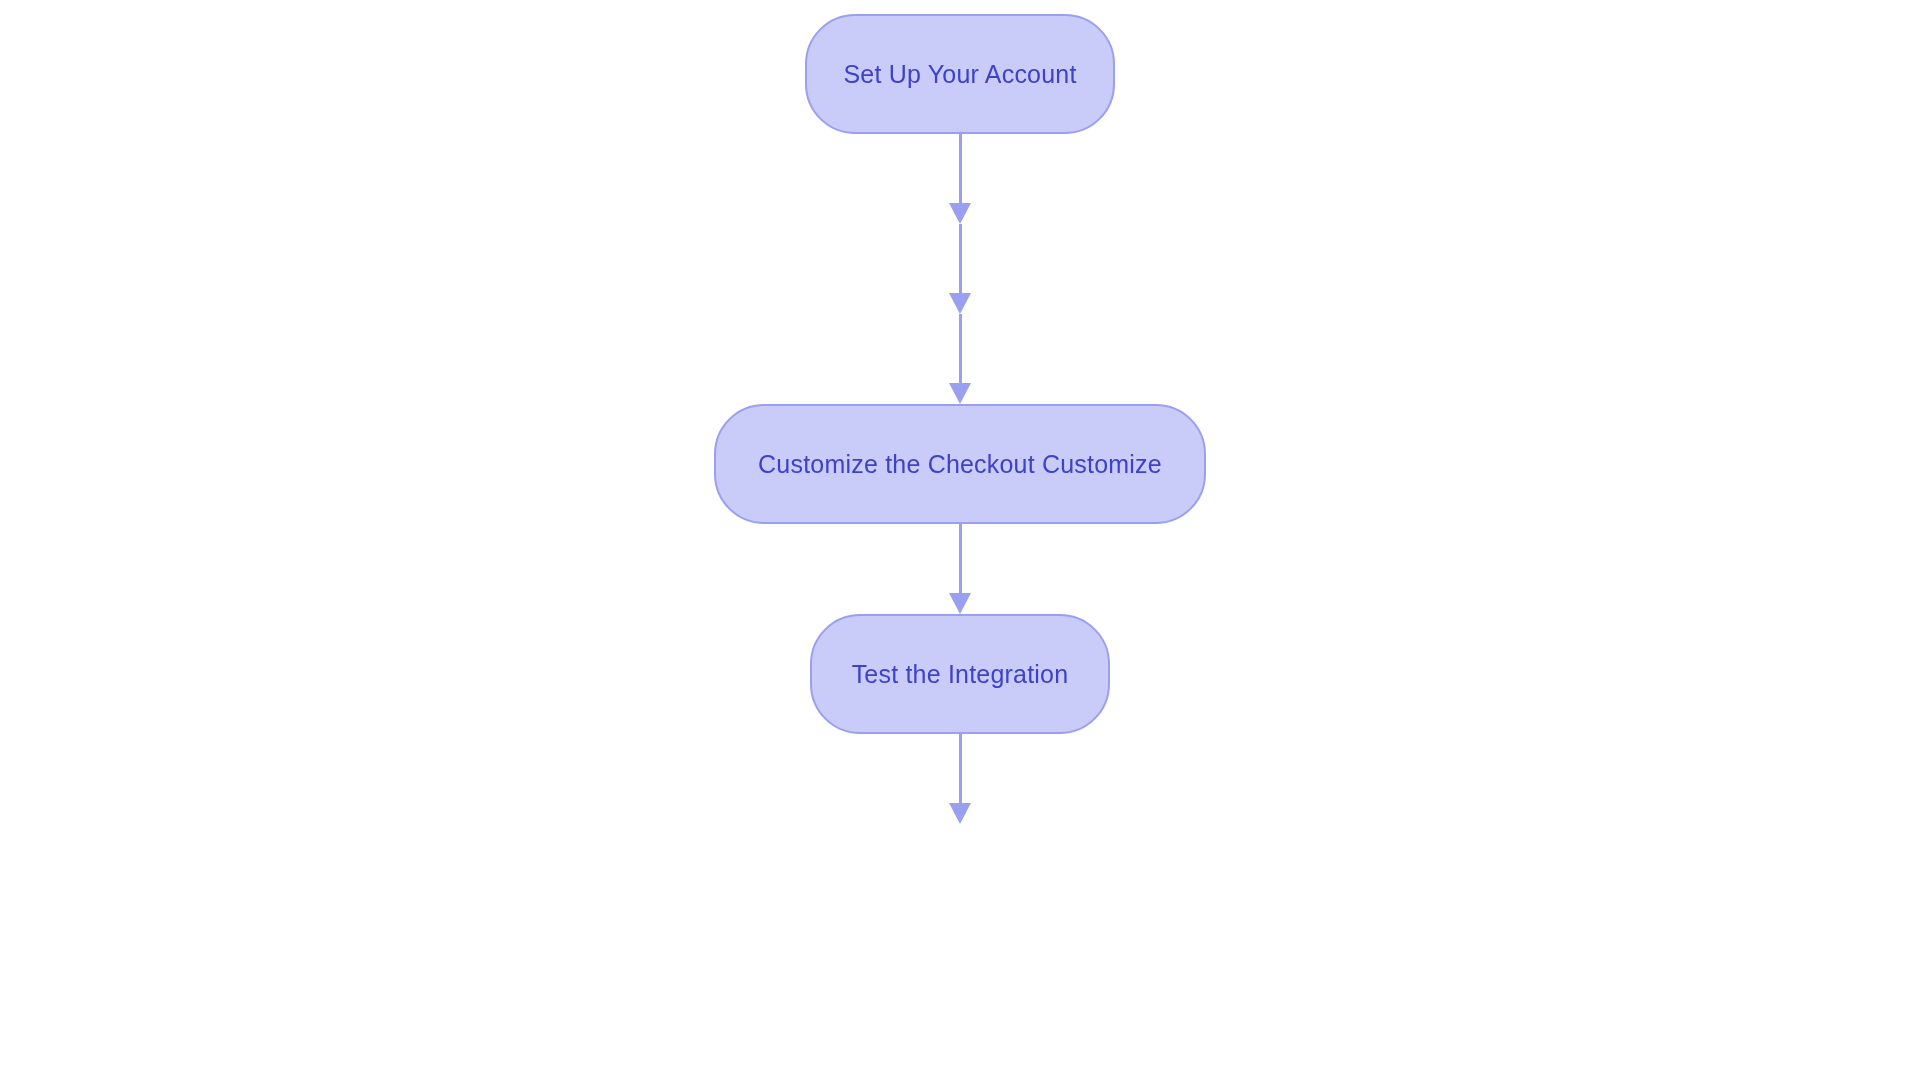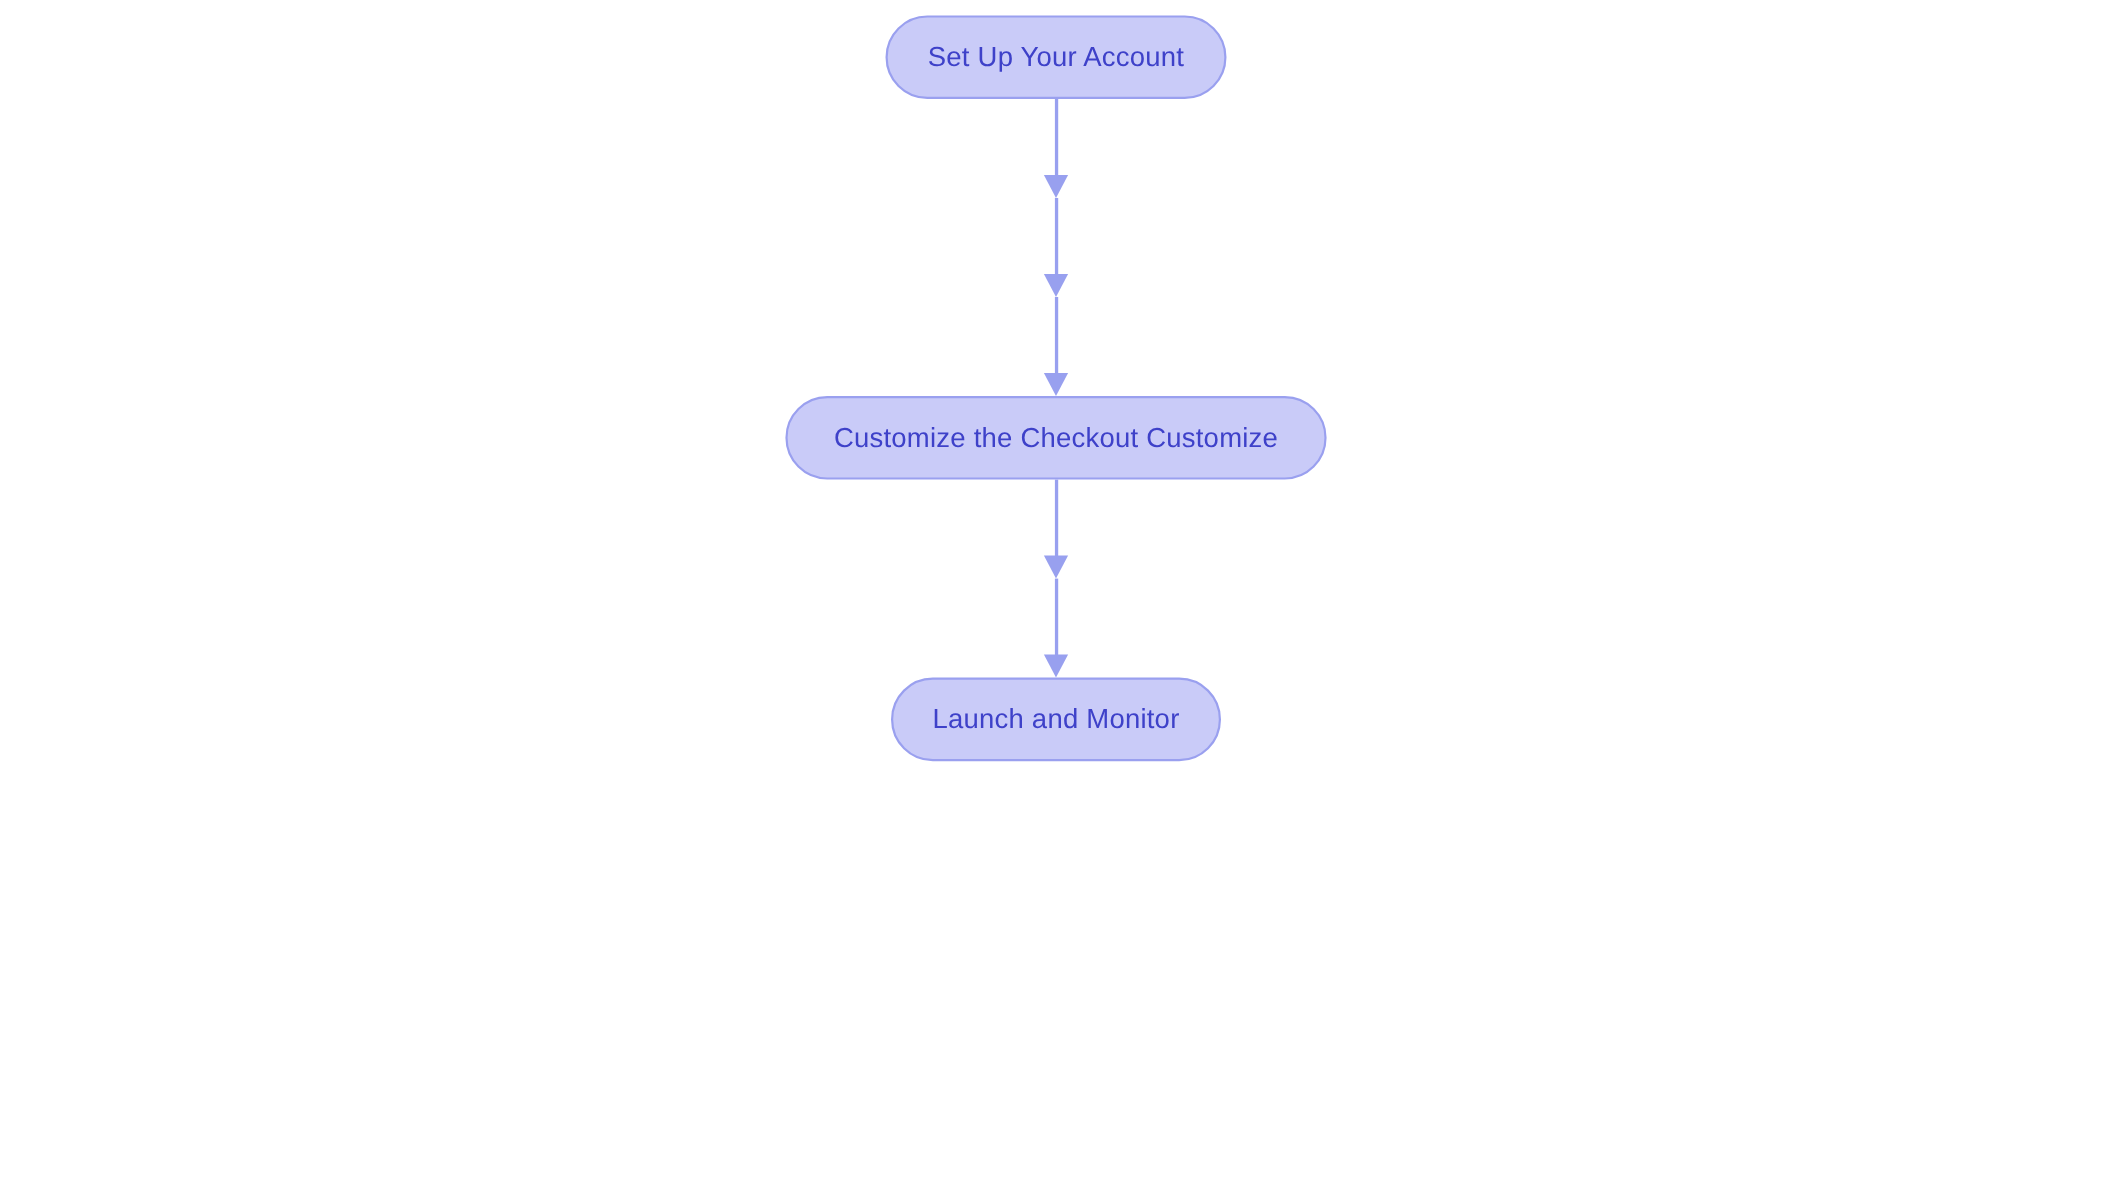--- a/index.html
+++ b/index.html
@@ -27,21 +27,21 @@
     position: absolute;
     left: 0;
     top: 0;
     width: 100%;
     display: flex;
     flex-direction: column;
     align-items: center;
     padding-top: 14px;
   }
   .node {
-    height: 76px;
+    height: 120px;
     border-radius: 50px;
     background: var(--node-fill);
     border: 2px solid var(--node-border);
     display: flex;
     align-items: center;
     justify-content: center;
     color: var(--node-text);
     font-size: 25px;
     font-weight: 400;
     letter-spacing: 0.2px;
@@ -99,24 +99,24 @@
 
     <div class="node" style="width:492px">
       <span>Customize the Checkout Customize</span>
     </div>
 
     <div class="arrow">
       <div class="stem"></div>
       <div class="head"></div>
     </div>
 
+    <div class="node" style="width:300px">
+      <span>Test the Integration</span>
+    </div>
 
     <div class="arrow">
       <div class="stem"></div>
       <div class="head"></div>
     </div>
 
-    <div class="node" style="width:300px">
-      <span>Launch and Monitor</span>
-    </div>
 
   </div>
 </div>
 
 </body></html>

